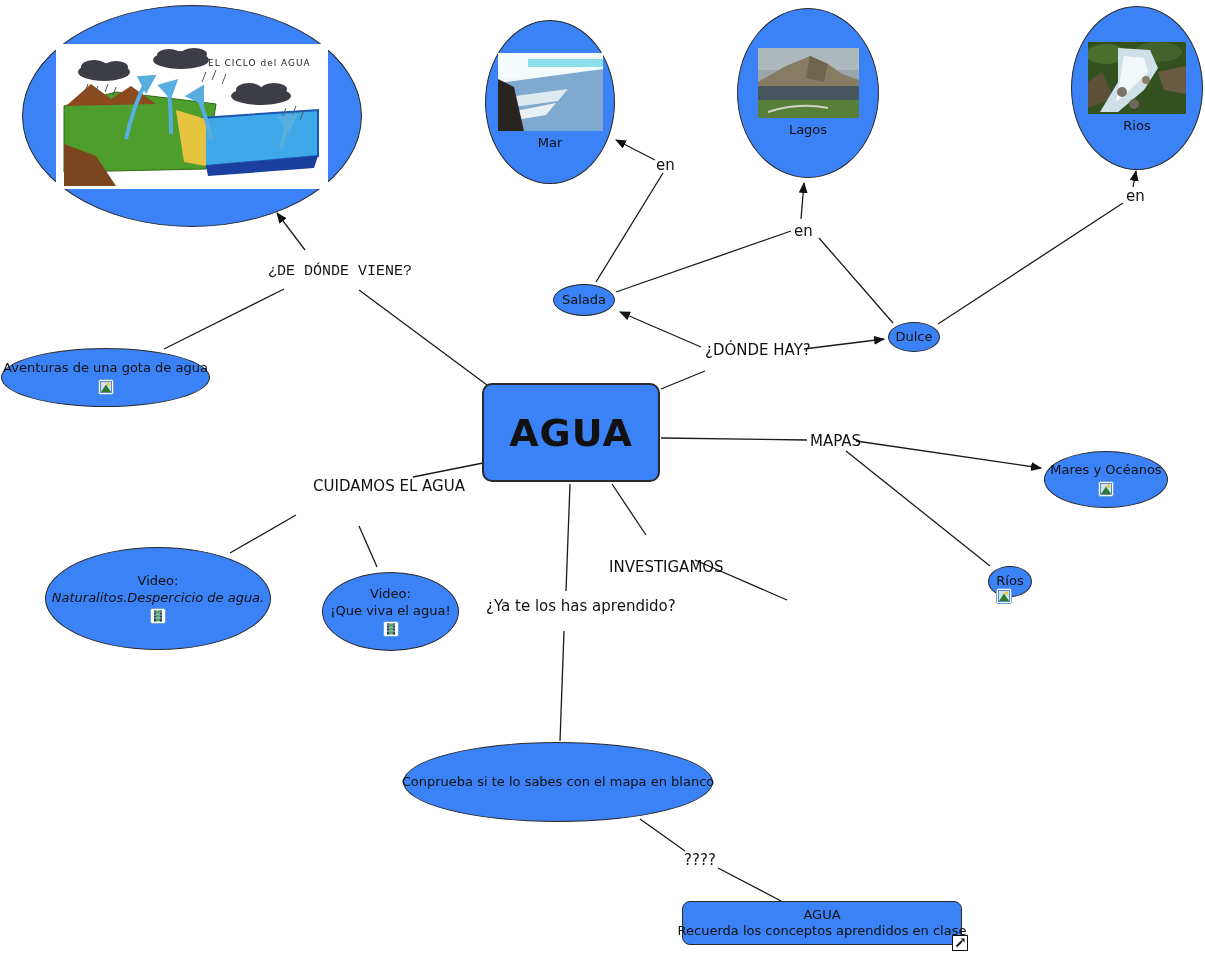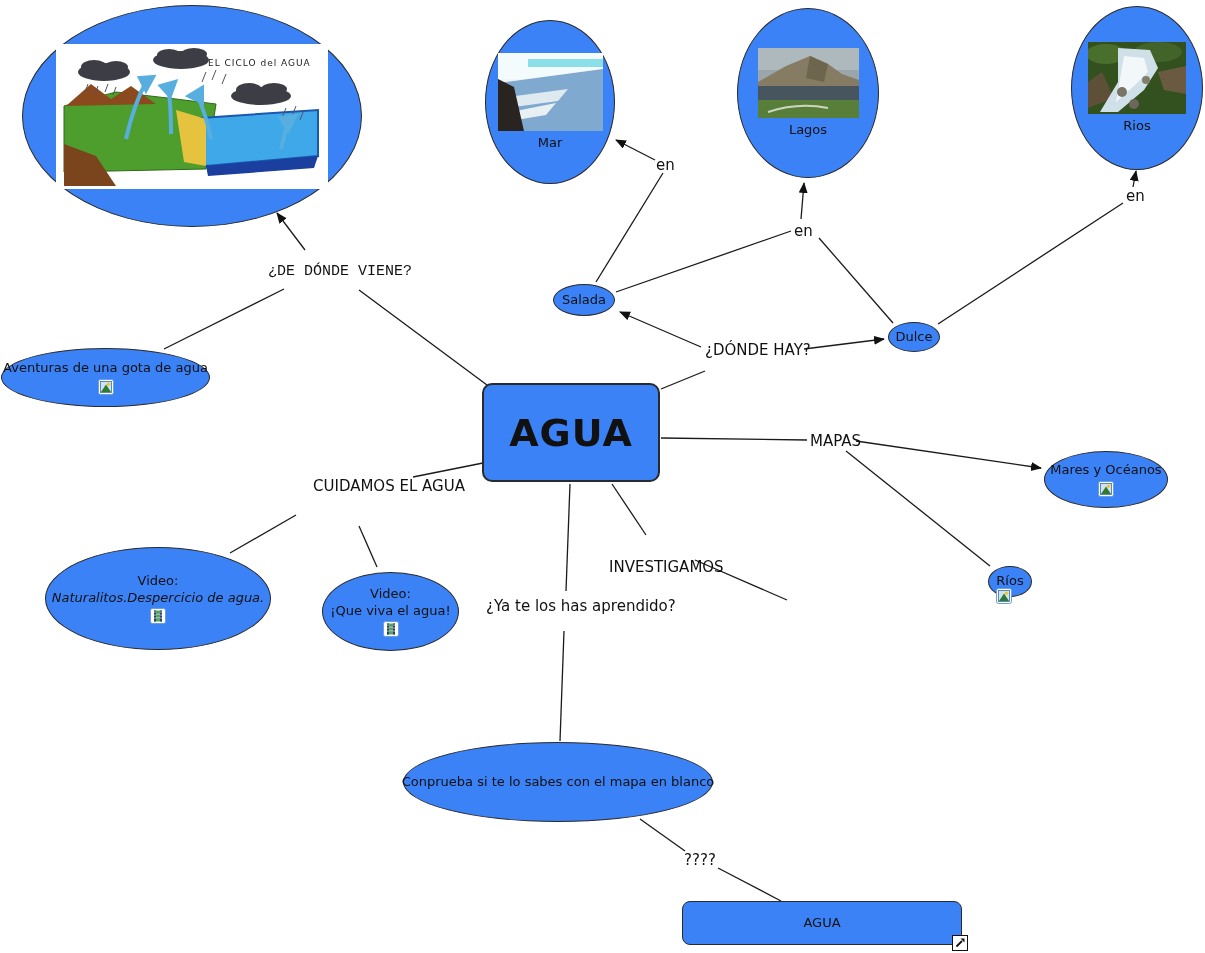--- a/index.html
+++ b/index.html
@@ -248,20 +248,21 @@
         <circle cx="10.5" cy="5.2" r="1.6" fill="#f5c61e"></circle>
       </svg>
   </span>
 
   <div class="node ellipse" style="left:403px;top:742px;width:310px;height:80px;">
     <div class="lbl">Conprueba si te lo sabes con el mapa en blanco</div>
   </div>
 
   <div class="node rounded" style="left:682px;top:901px;width:280px;height:44px;border-radius:8px;">
     <div class="lbl">AGUA</div>
+    <div class="lbl">Recuerda los conceptos aprendidos en clase</div>
     <span class="corner-icon">
       <svg class="icon16" viewBox="0 0 16 16">
           <rect x="0.5" y="0.5" width="15" height="15" fill="#fff" stroke="#111"></rect>
           <line x1="4.5" y1="11.5" x2="10" y2="6" stroke="#111" stroke-width="1.8"></line>
           <polygon points="8.5,3.5 12.5,3.5 12.5,7.5" fill="#111"></polygon>
         </svg>
     </span>
   </div>
 
   <div class="phrase" style="left:268px;top:263px;font-family:Liberation Mono, monospace;">¿DE DÓNDE VIENE?</div>

